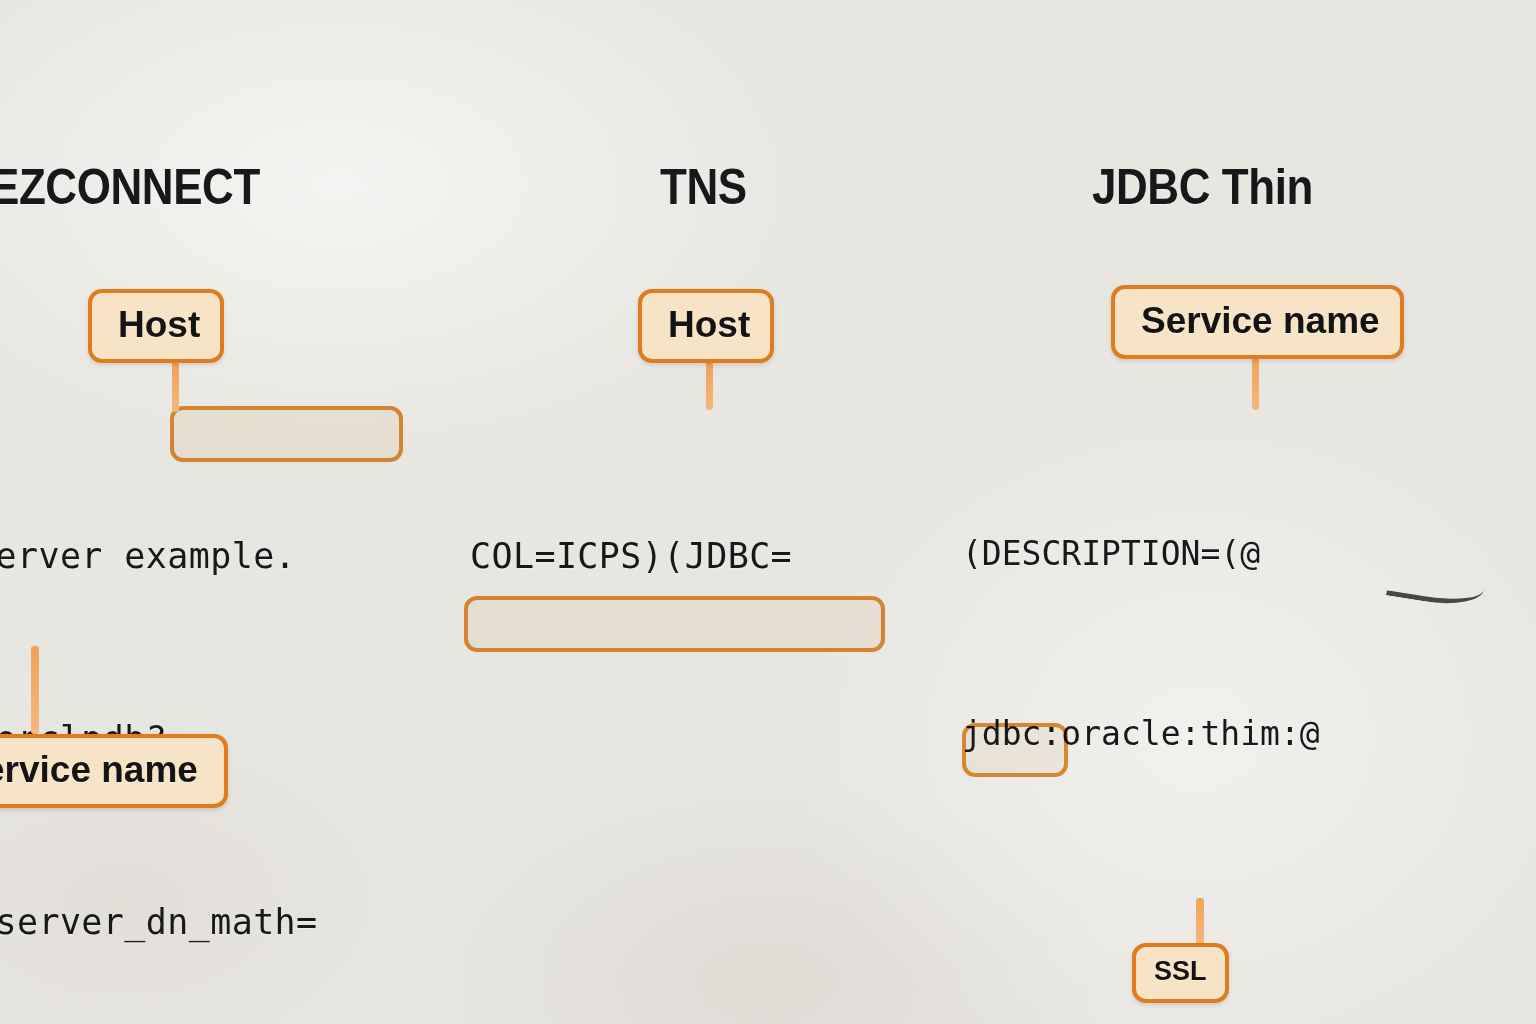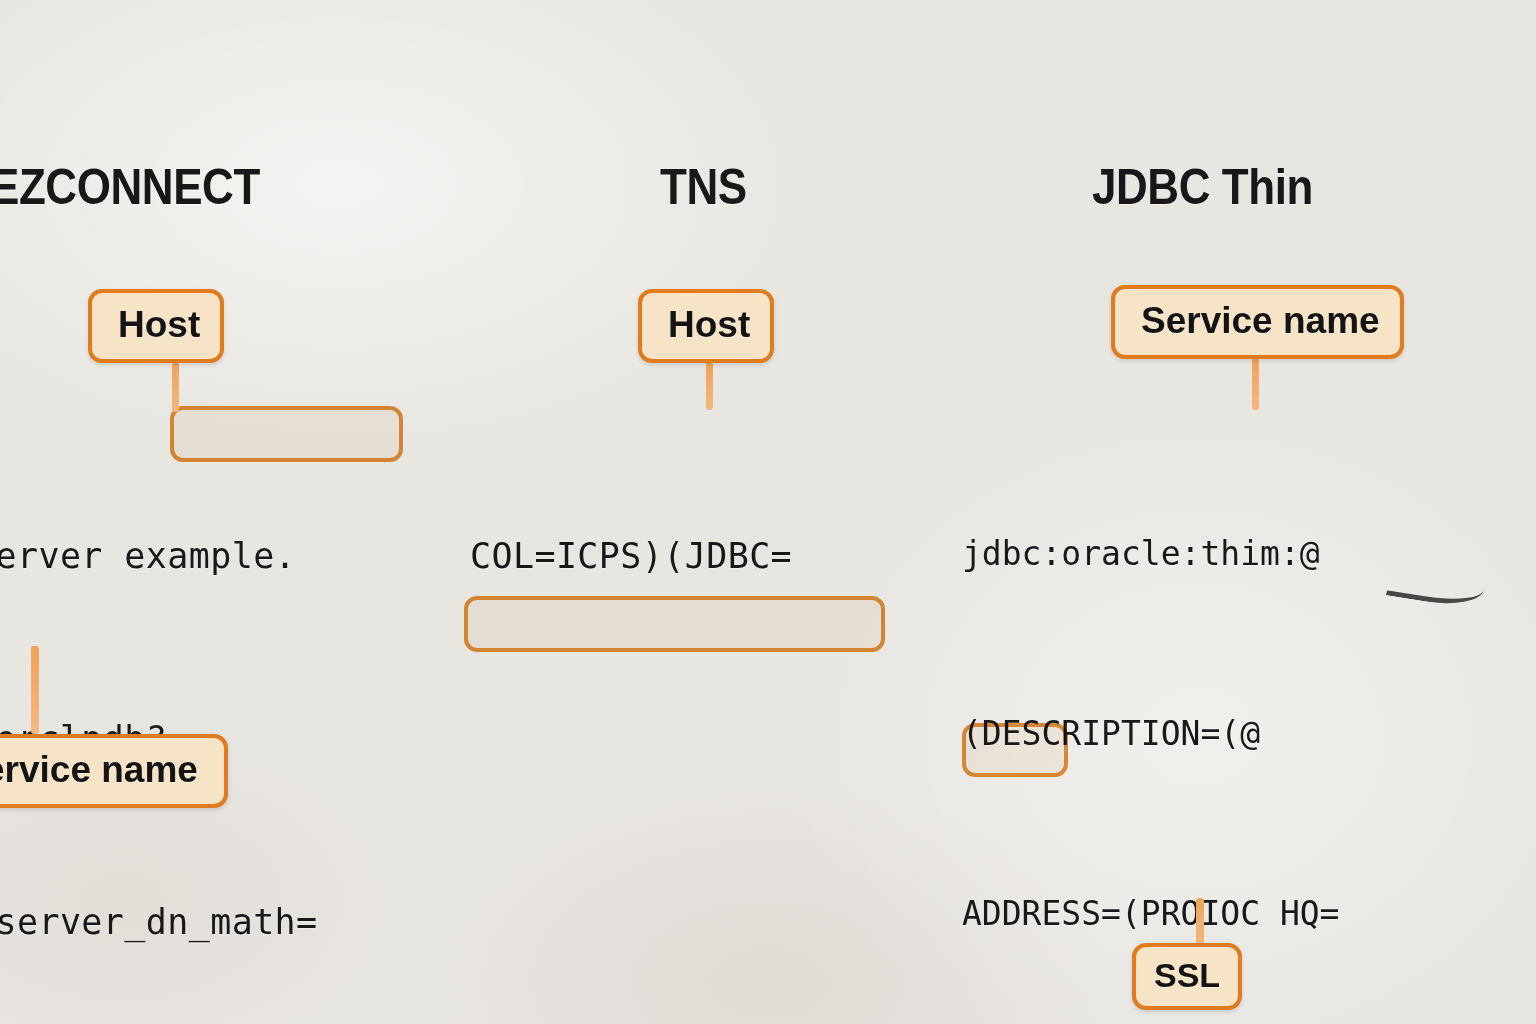--- a/index.html
+++ b/index.html
@@ -78,21 +78,21 @@
     line-height: 1;
     padding: 13px 20px 16px 26px;
     white-space: nowrap;
     box-shadow: 0 2px 4px rgba(0,0,0,0.13);
     text-shadow: 0 1px 0 rgba(255,255,255,0.45);
   }
   #chip-ez-host      { left: 88px;  top: 289px; }
   #chip-ez-service   { left: -46px; top: 734px; padding-right: 26px; }
   #chip-tns-host     { left: 638px; top: 289px; }
   #chip-jdbc-service { left: 1078px; top: 285px; margin-left: 33px; }
-  #chip-jdbc-ssl     { left: 1132px; top: 943px; font-size: 34px; padding: 11px 18px 14px 18px; }
+  #chip-jdbc-ssl     { left: 1132px; top: 943px; font-size: 27px; padding: 11px 18px 14px 18px; }
 
   
   .hl {
     position: absolute;
     border: 4px solid #e79238;
     border-radius: 13px;
     background: rgba(248, 238, 222, 0.50);
     box-sizing: border-box;
     mix-blend-mode: multiply;
   }
@@ -161,23 +161,22 @@
   </div>
 
   <div class="hl" id="hl-tns-host"></div>
 
   <div class="leader" id="leader-tns-host"></div>
   <div class="chip" id="chip-tns-host">Host</div>
 
   <div class="heading" id="heading-jdbc">JDBC Thin</div>
 
   <div class="code" id="code-jdbc">
+    <span class="ln">(DESCRIPTION=(@</span>
     <span class="ln">jdbc:oracle:thim:@</span>
-    <span class="ln">(DESCRIPTION=(@</span>
-    <span class="ln">ADDRESS=(PROIOC HQ=</span>
     
     
     
     
     
   </div>
 
   <div id="ink-stroke"></div>
 
   <div class="hl" id="hl-jdbc-port"></div>

